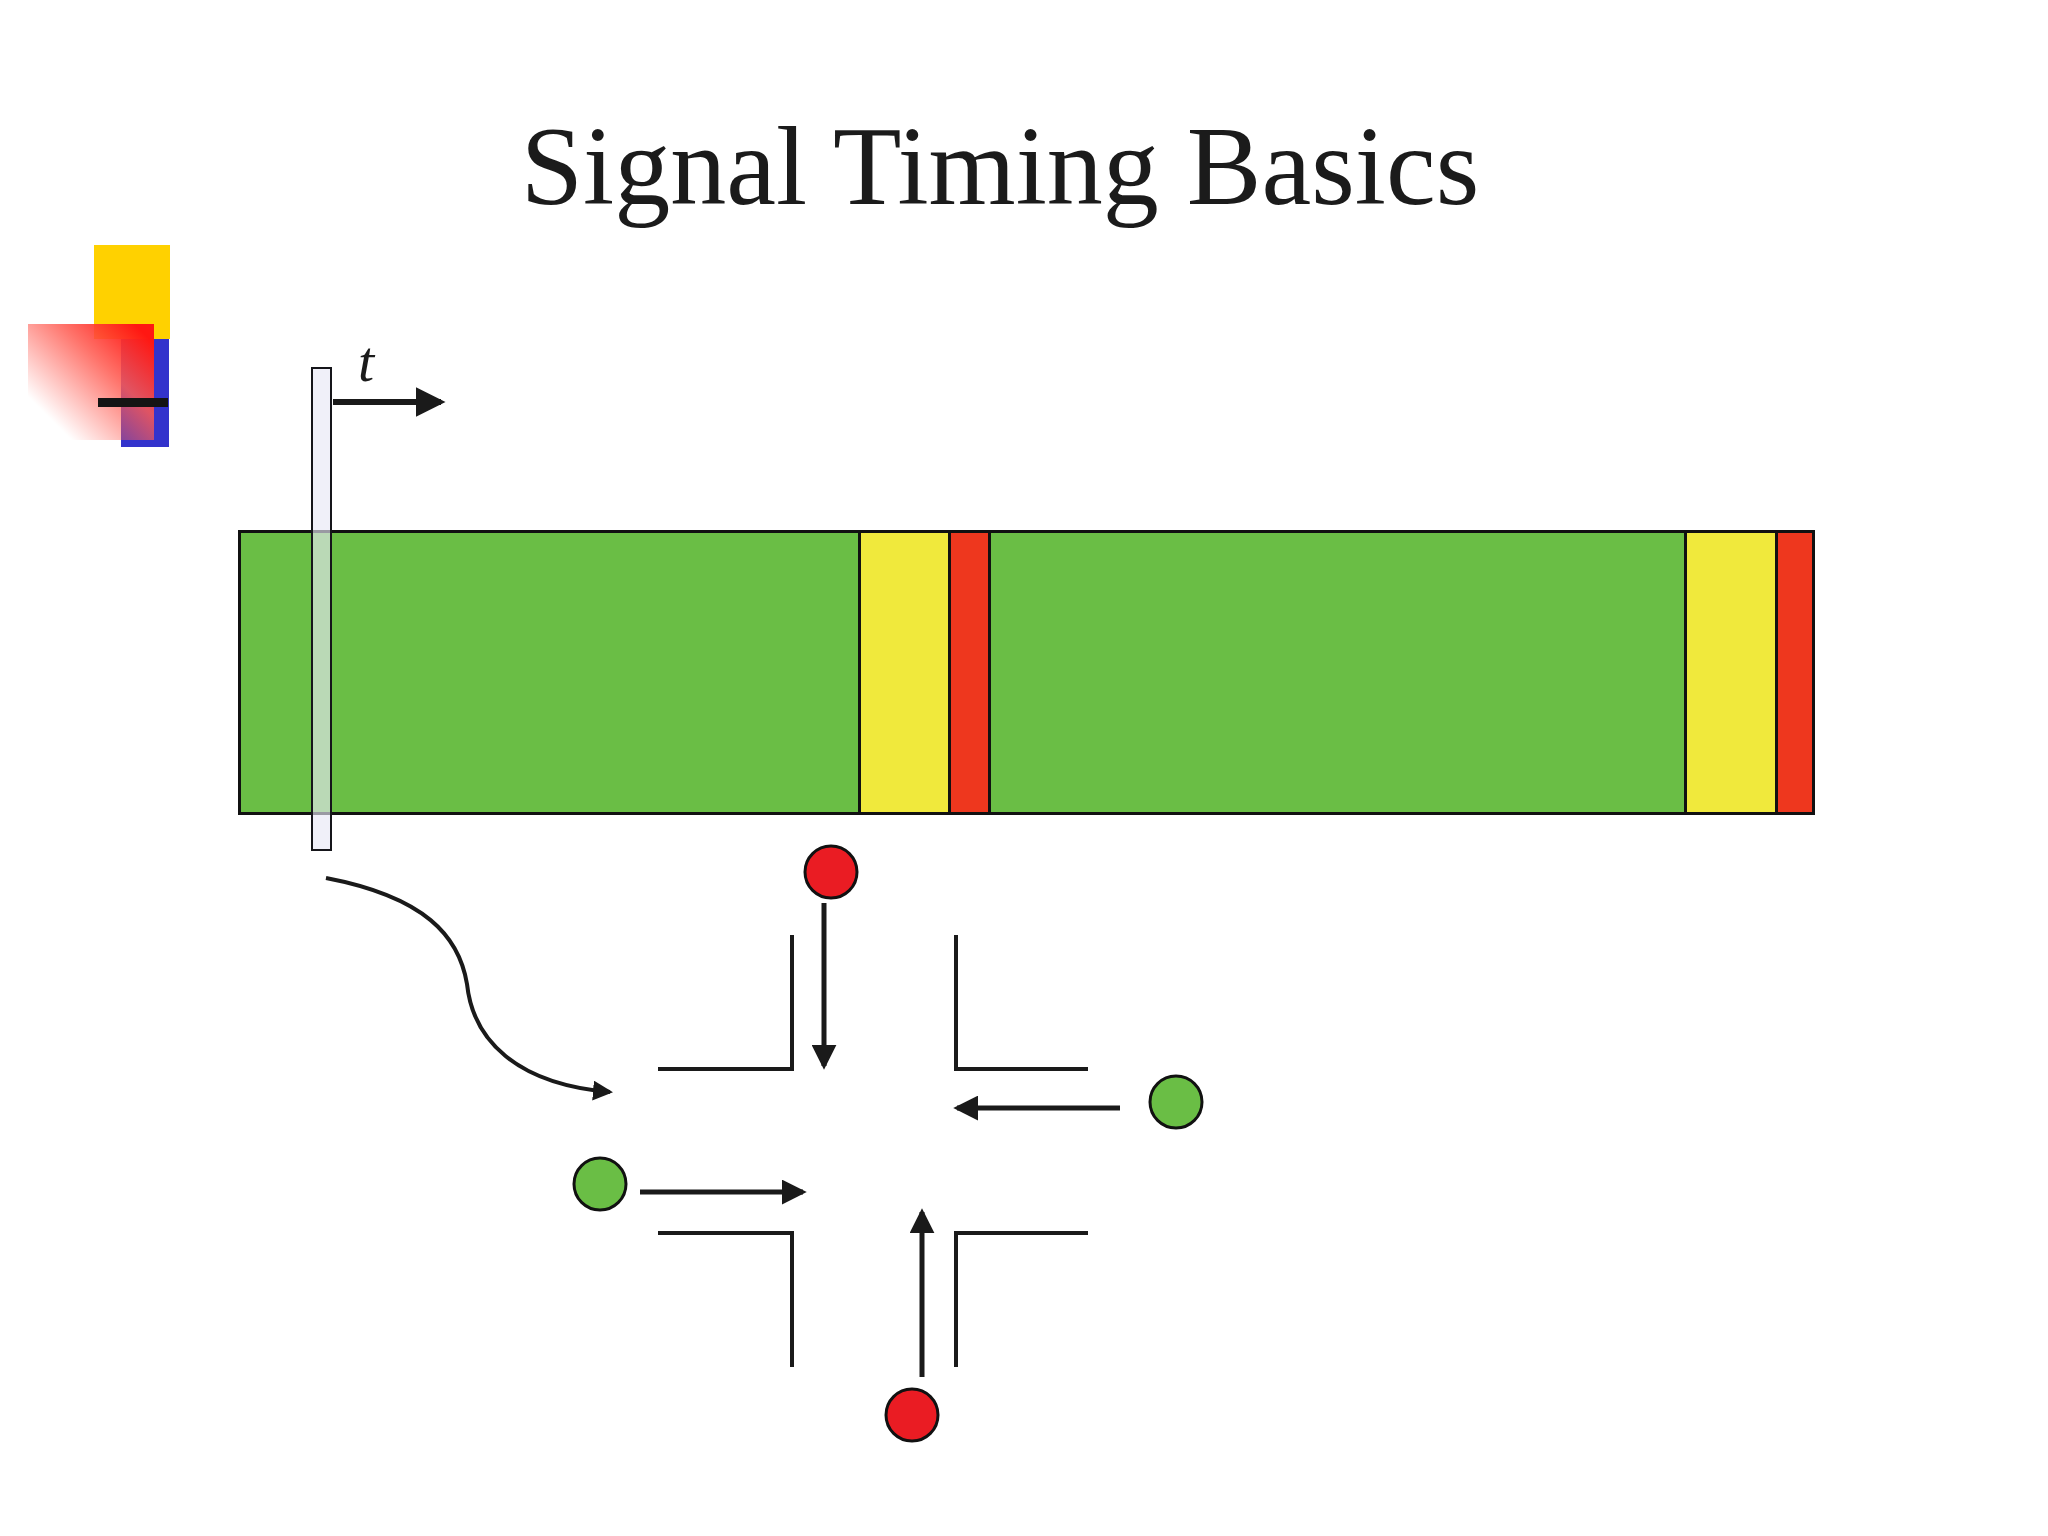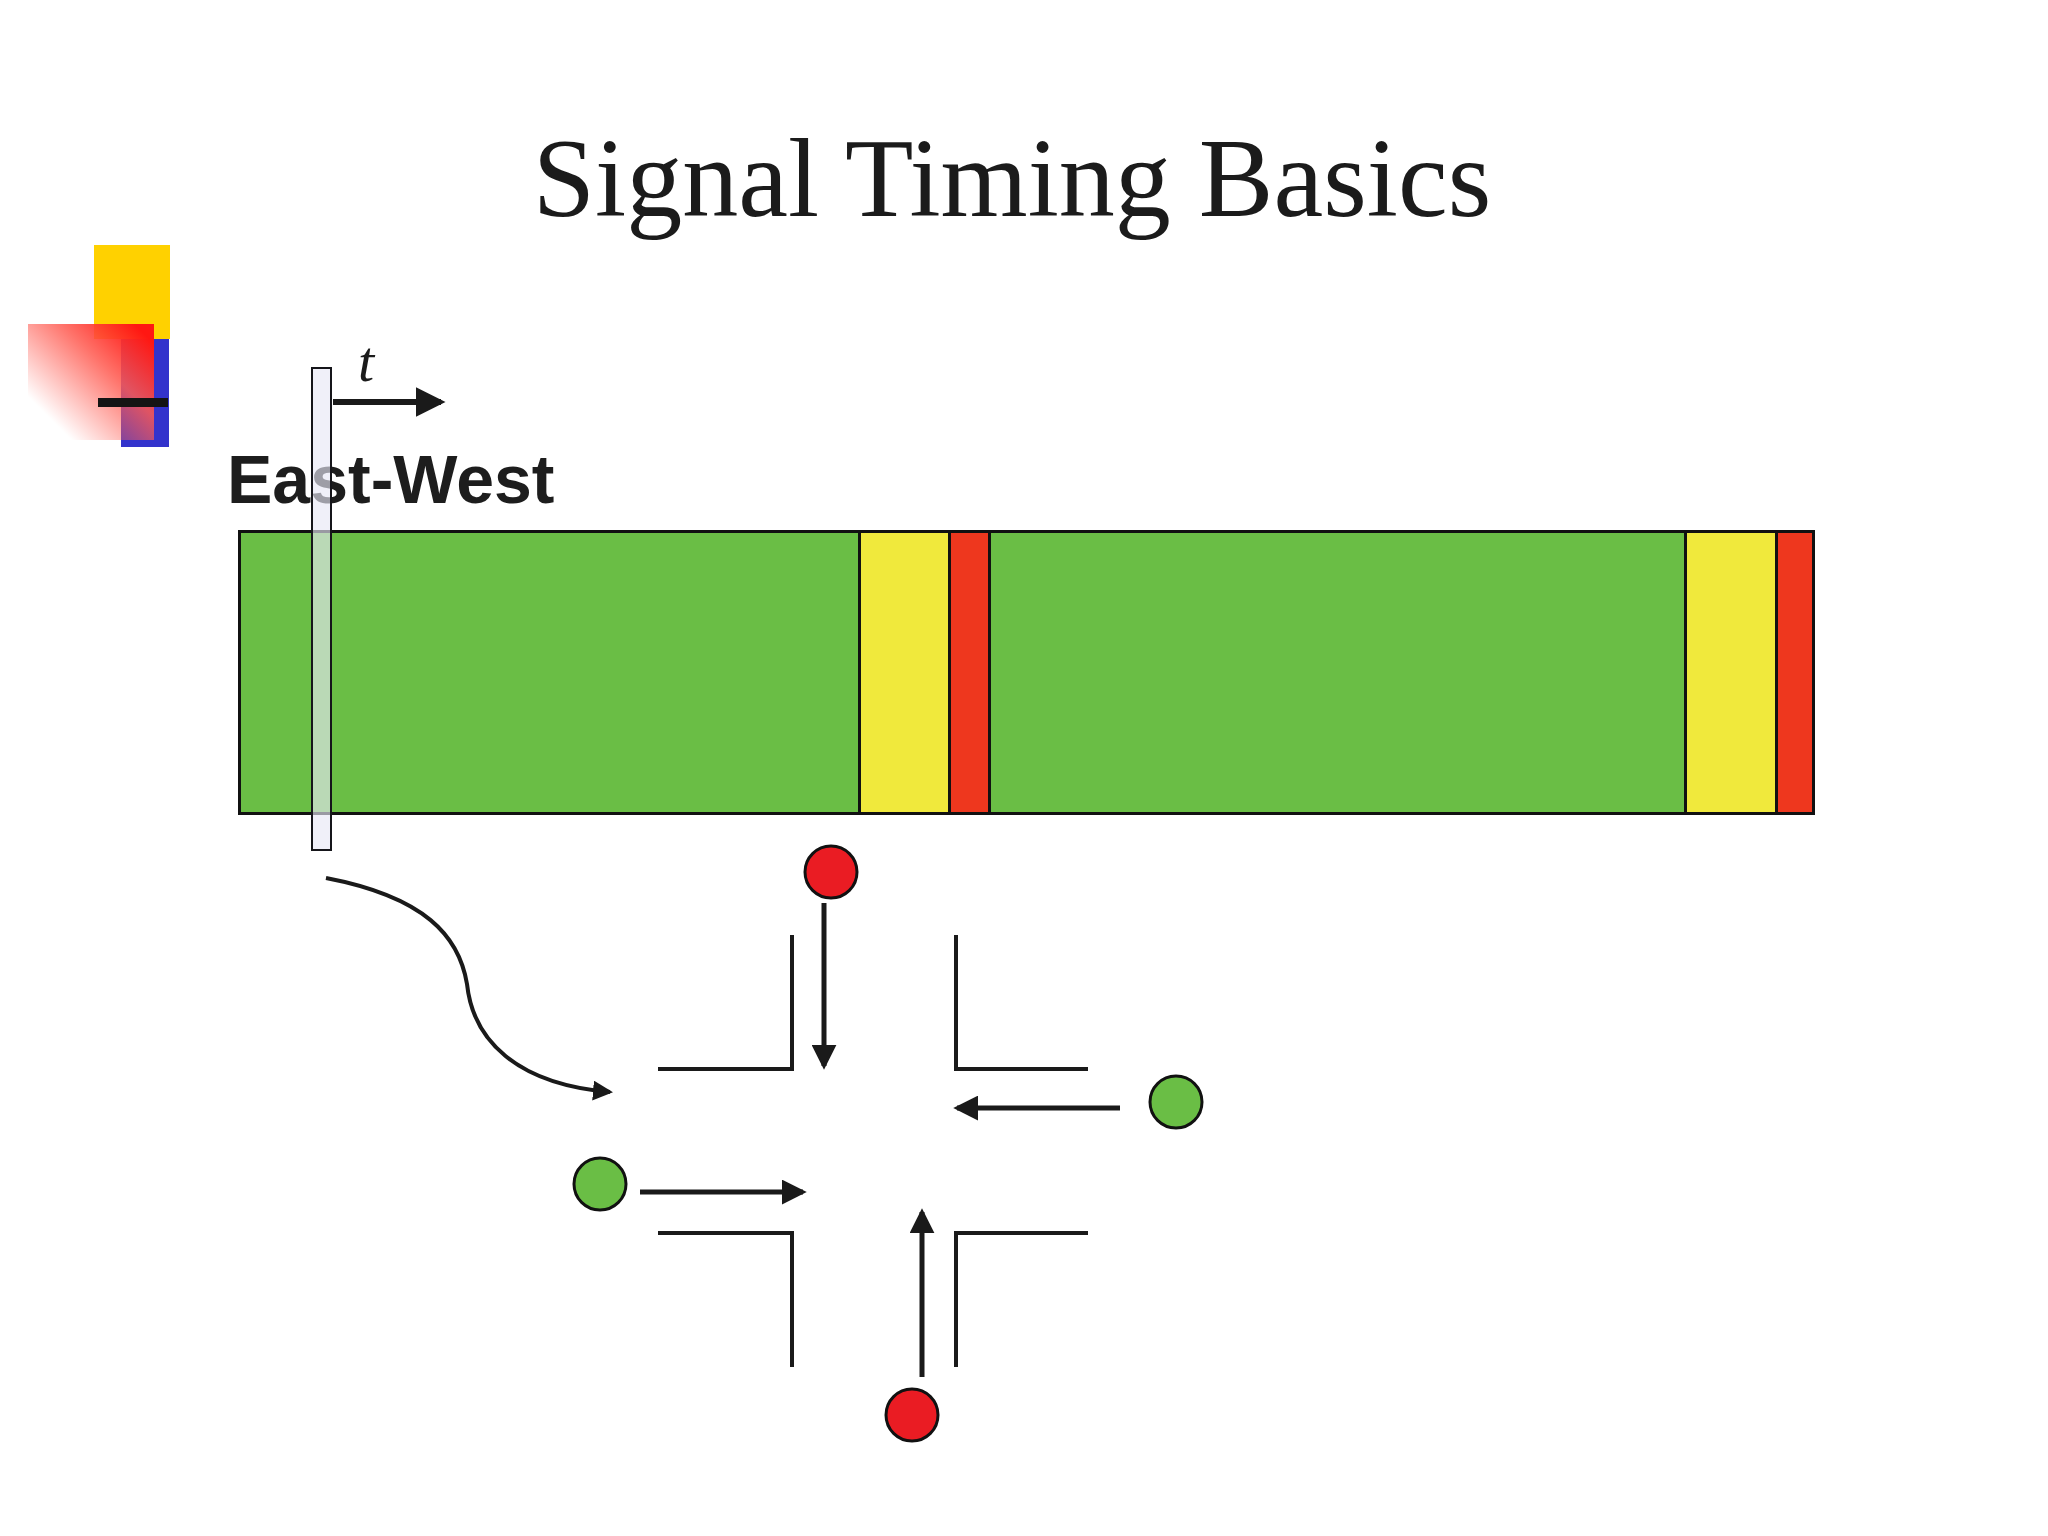--- a/index.html
+++ b/index.html
@@ -11,21 +11,21 @@
 
   
   .dec-yellow { position:absolute; left:94px;  top:245px; width:76px;  height:94px;  background:#ffd100; }
   .dec-blue   { position:absolute; left:121px; top:339px; width:48px;  height:108px; background:#3333cc; }
   .dec-red    { position:absolute; left:28px;  top:324px; width:126px; height:116px;
                 background:linear-gradient(225deg,#ff1712 8%, rgba(255,90,80,0.85) 38%, rgba(255,255,255,0.02) 82%); }
   .dec-line   { position:absolute; left:98px;  top:398px; width:70px;  height:9px;   background:#141414; }
 
   
   .title {
-    position:absolute; left:0; top:110px; width:2000px; margin:12px;
+    position:absolute; left:0; top:110px; width:2000px; margin:0;
     text-align:center; font-family:"Liberation Serif", serif;
     font-weight:400; font-size:112px; line-height:1; color:#1b1b1b;
   }
 
   
   .t-label {
     position:absolute; left:344px; top:333px; width:44px;
     font-family:"Liberation Serif", serif; font-style:italic;
     font-size:58px; line-height:1; color:#1b1b1b; text-align:center;
   }
@@ -73,21 +73,20 @@
 
   <div class="dec-yellow"></div>
   <div class="dec-blue"></div>
   <div class="dec-red"></div>
   <div class="dec-line"></div>
 
   <h1 class="title">Signal Timing Basics</h1>
 
   <div class="t-label">t</div>
 
-  <div class="phase-label label-ew">East-West</div>
 
   <div class="bar">
     <div class="seg c-green          seg-g1"></div>
     <div class="seg c-yellow seg-bl  seg-y1"></div>
     <div class="seg c-red    seg-bl  seg-r1"></div>
     <div class="seg c-green  seg-bl  seg-g2"></div>
     <div class="seg c-yellow seg-bl  seg-y2"></div>
     <div class="seg c-red    seg-bl  seg-r2"></div>
   </div>
 

